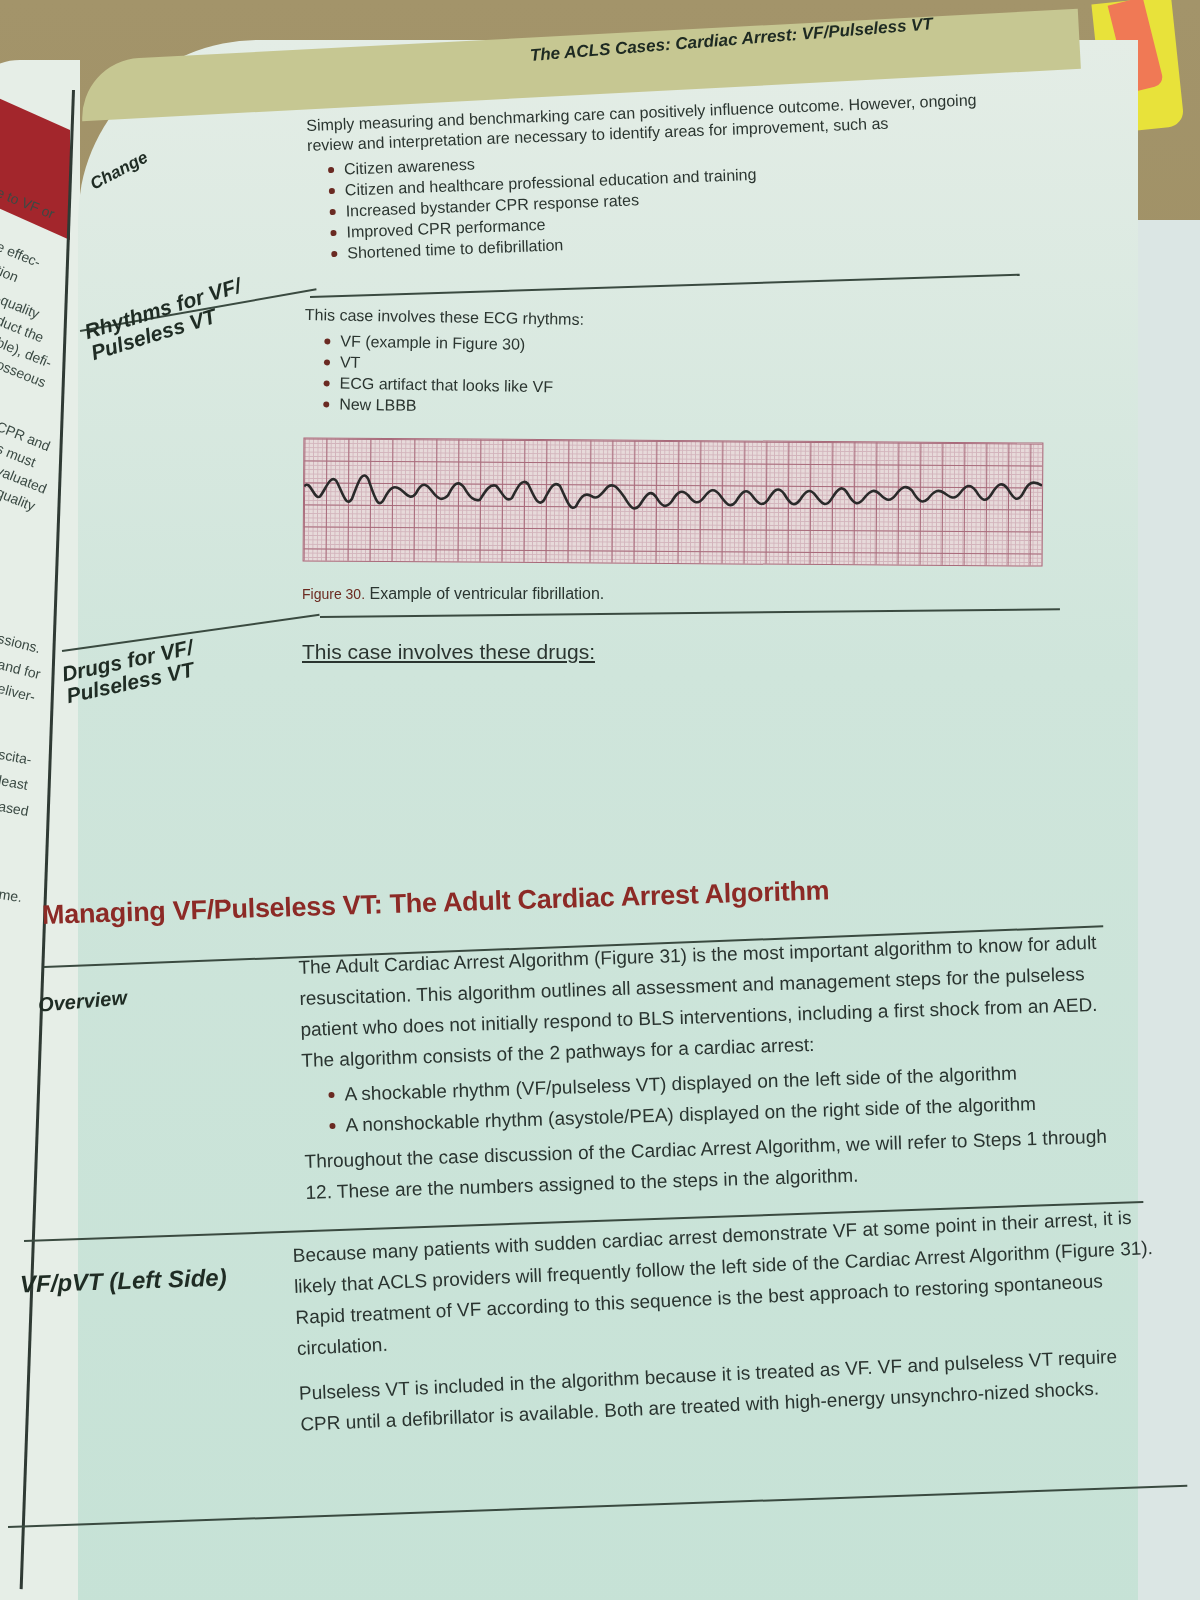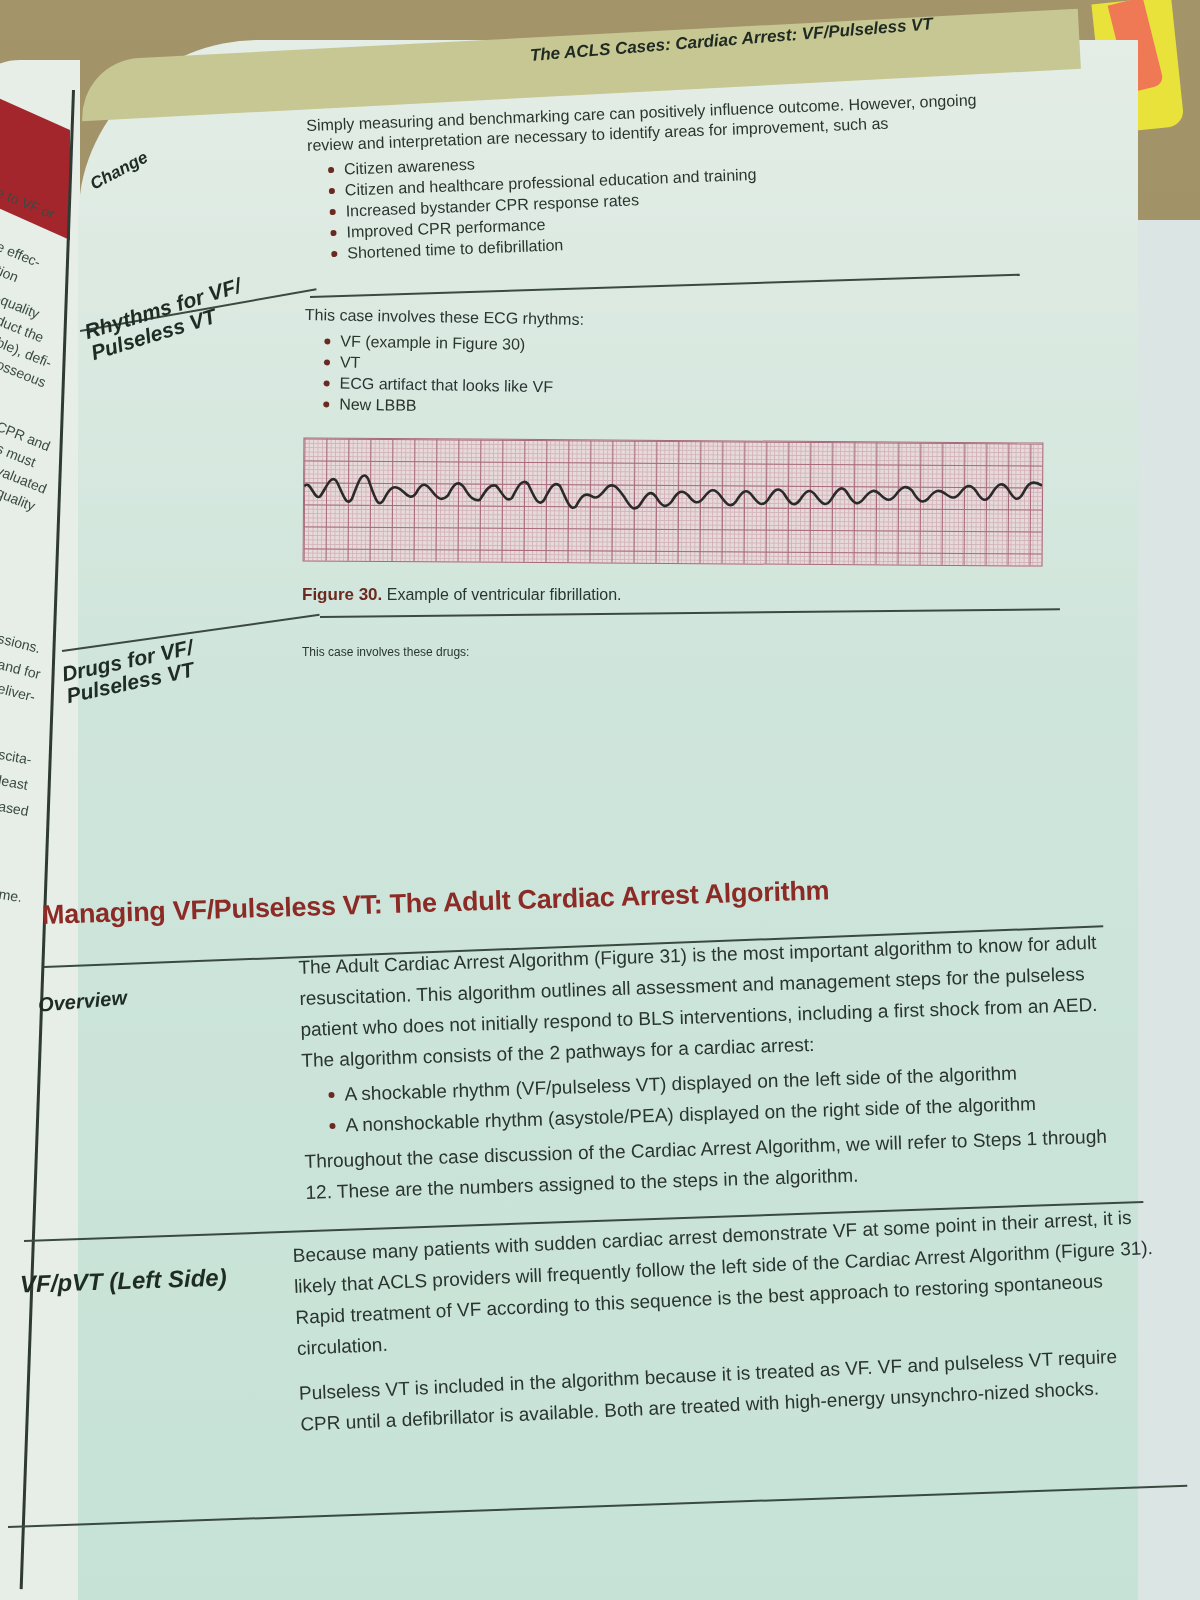--- a/index.html
+++ b/index.html
@@ -74,21 +74,21 @@
       linear-gradient(#a86a7a 1px, transparent 1px),
       linear-gradient(90deg, #a86a7a 1px, transparent 1px),
       linear-gradient(#d2b3bb 1px, transparent 1px),
       linear-gradient(90deg, #d2b3bb 1px, transparent 1px);
     background-size: 22px 22px, 22px 22px, 4.4px 4.4px, 4.4px 4.4px;
     border: 1px solid #a86a7a;
     transform: rotate(0.4deg);
   }
   .ecg-strip svg { position: absolute; left: 0; top: 0; }
   .caption { position: absolute; left: 302px; top: 585px; font-size: 16px; color: #2a3530; }
-  .caption .fig { font-weight: bold; color: #6b2a20; font-size: 17px; }
+  .caption .fig { font-weight: normal; color: #6b2a20; font-size: 14px; }
   .main-heading {
     position: absolute; left: 42px; top: 900px; font-size: 27px; font-weight: bold;
     color: #8c2a26; transform: rotate(-1.8deg); transform-origin: left; white-space: nowrap;
     letter-spacing: -0.3px;
   }
   .big-text { position: absolute; color: #2a3430; font-size: 19px; line-height: 31px; }
   .big-text ul.bullets li { line-height: 31px; }
   .big-text ul.bullets li::before { top: 13px; }
 </style>
 </head>
@@ -163,21 +163,21 @@
   <span class="fig">Figure 30.</span>
   <span>Example of ventricular fibrillation.</span>
 </div>
 <div class="rule" style="left:62px;top:650px;width:260px;transform:rotate(-8deg);"></div>
 <div class="rule" style="left:320px;top:616px;width:740px;transform:rotate(-0.6deg);"></div>
 
 <div class="section-label" style="left:60px;top:664px;transform:rotate(-12deg);transform-origin:left top;">
   <div>Drugs for VF/</div>
   <div>Pulseless VT</div>
 </div>
-<div class="body-text" style="left:302px;top:640px;width:700px;font-size:12px;line-height:24px;">
+<div class="body-text" style="left:302px;top:640px;width:700px;font-size:21px;line-height:24px;text-decoration:underline;">
   <div>This case involves these drugs:</div>
 </div>
 
 <div class="main-heading">Managing VF/Pulseless VT: The Adult Cardiac Arrest Algorithm</div>
 <div class="rule" style="left:44px;top:966px;width:1060px;transform:rotate(-2.2deg);"></div>
 
 <div class="section-label" style="left:38px;top:990px;font-size:20px;transform:rotate(-5deg);">Overview</div>
 <div class="big-text" style="left:298px;top:952px;width:810px;transform:rotate(-1.8deg);transform-origin:left top;">
   <div>The Adult Cardiac Arrest Algorithm (Figure 31) is the most important algorithm to know for adult resuscitation. This algorithm outlines all assessment and management steps for the pulseless patient who does not initially respond to BLS interventions, including a first shock from an AED. The algorithm consists of the 2 pathways for a cardiac arrest:</div>
   <ul class="bullets" style="margin-top:4px;padding-left:42px;">

